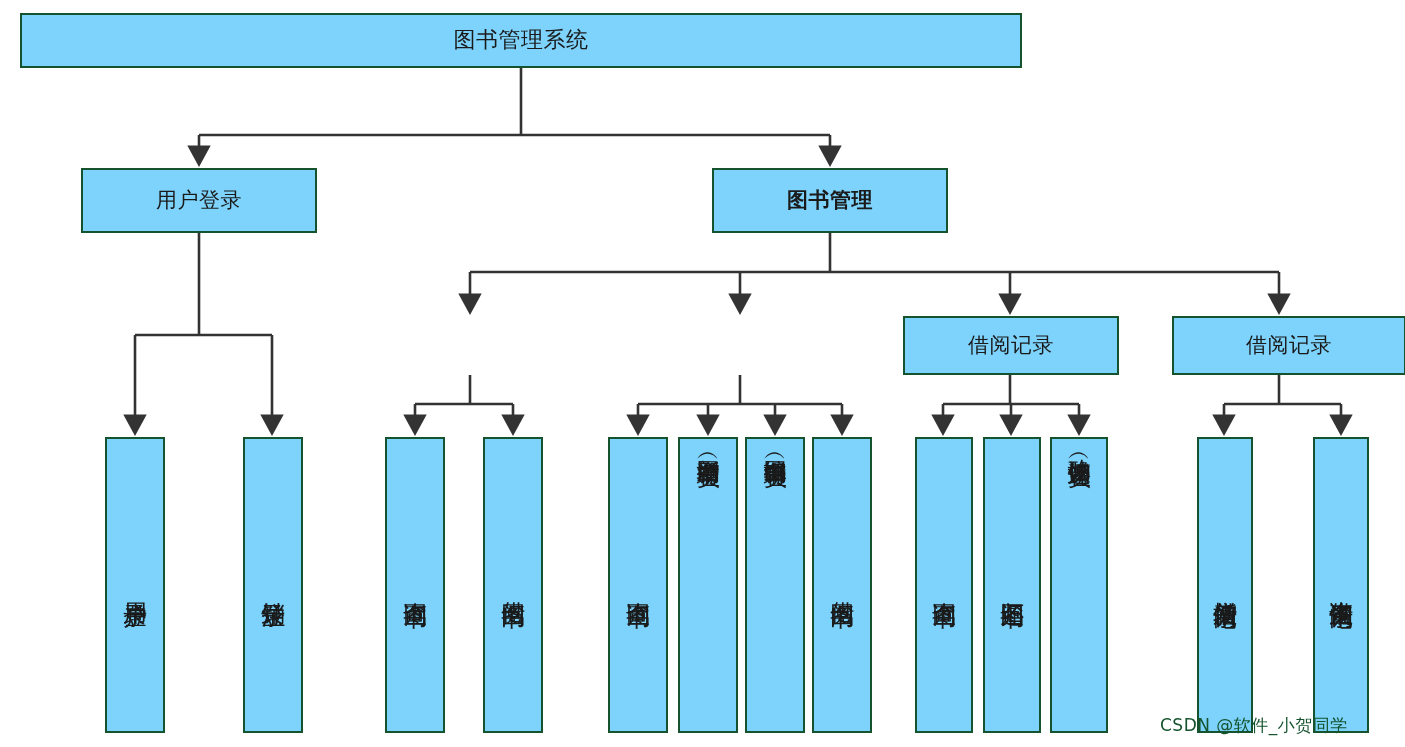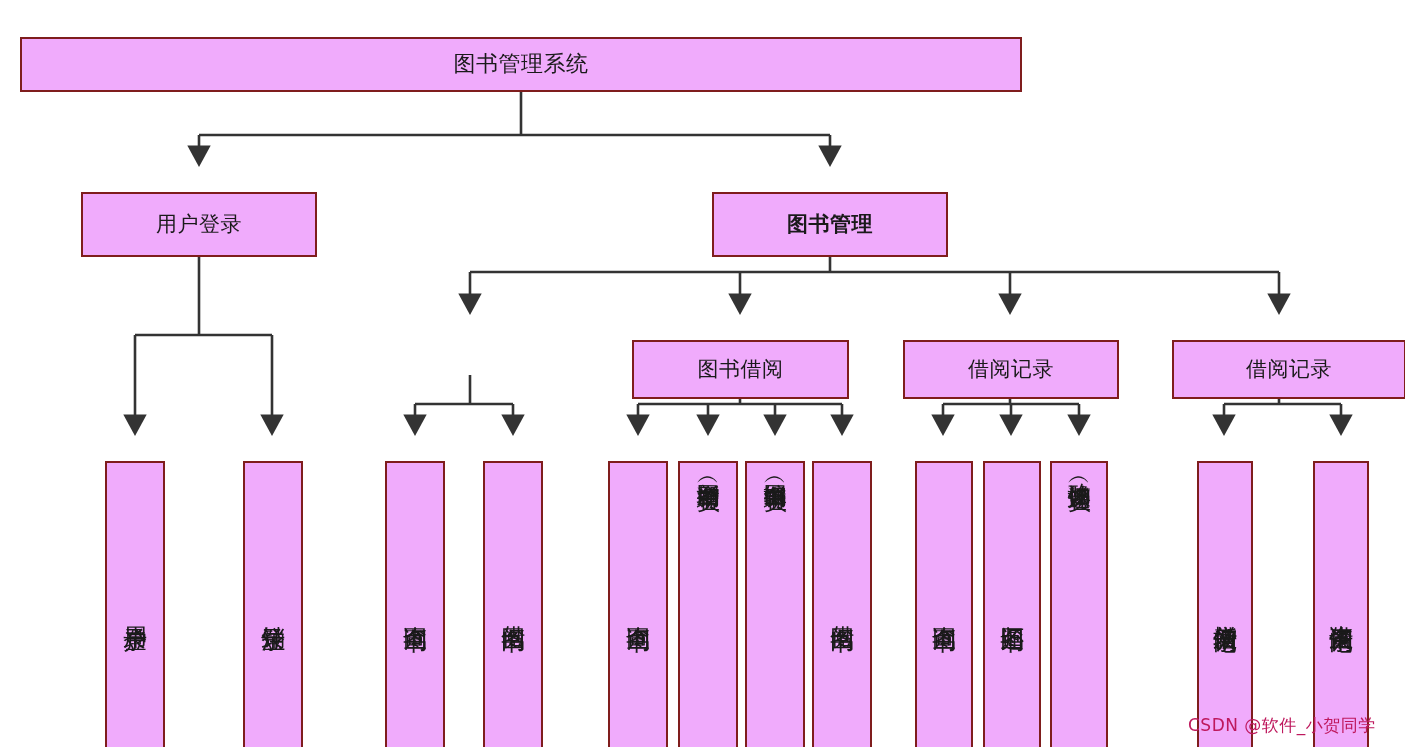--- a/index.html
+++ b/index.html
@@ -26,27 +26,26 @@
     left: 0;
     top: 0;
     width: 1405px;
     height: 747px;
     pointer-events: none;
   }
 
   .node {
     position: absolute;
     box-sizing: border-box;
-    background: #f0abfc;
-    border: 2px solid #7f1d1d;
+    background: #7dd3fc;
+    border: 2px solid #14532d;
     display: flex;
     align-items: center;
     justify-content: center;
     z-index: 2;
-    margin-top: 24px;
   }
 
   
   .node.horiz .label {
     font-size: 21px;
     line-height: 1.1;
     color: #1a1a1a;
     white-space: nowrap;
     letter-spacing: 0.5px;
   }
@@ -78,24 +77,24 @@
     padding-top: 2px;
   }
   
   .node.vert.center {
     align-items: center;
     padding-top: 0;
   }
 
   #watermark {
     position: absolute;
-    left: 1188px;
+    left: 1160px;
     top: 714px;
     font-size: 17px;
-    color: #be185d;
+    color: #14532d;
     white-space: nowrap;
     z-index: 3;
     letter-spacing: 0.5px;
   }
 </style>
 </head>
 <body>
 
 <div id="diagram">
 
@@ -154,23 +153,20 @@
     <span class="label">图书管理系统</span>
   </div>
 
   <div class="node horiz" style="left:81px; top:168px; width:236px; height:65px;">
     <span class="label">用户登录</span>
   </div>
   <div class="node horiz" style="left:712px; top:168px; width:236px; height:65px;font-weight:bold;">
     <span class="label">图书管理</span>
   </div>
 
-  <div class="node horiz" style="left:632px; top:316px; width:217px; height:59px;">
-    <span class="label">图书借阅</span>
-  </div>
   <div class="node horiz" style="left:903px; top:316px; width:216px; height:59px;">
     <span class="label">借阅记录</span>
   </div>
   <div class="node horiz" style="left:1172px; top:316px; width:234px; height:59px;">
     <span class="label">借阅记录</span>
   </div>
 
   <div class="node vert center" style="left:105px; top:437px; width:60px; height:296px;">
     <span class="label">用户登录</span>
   </div>

